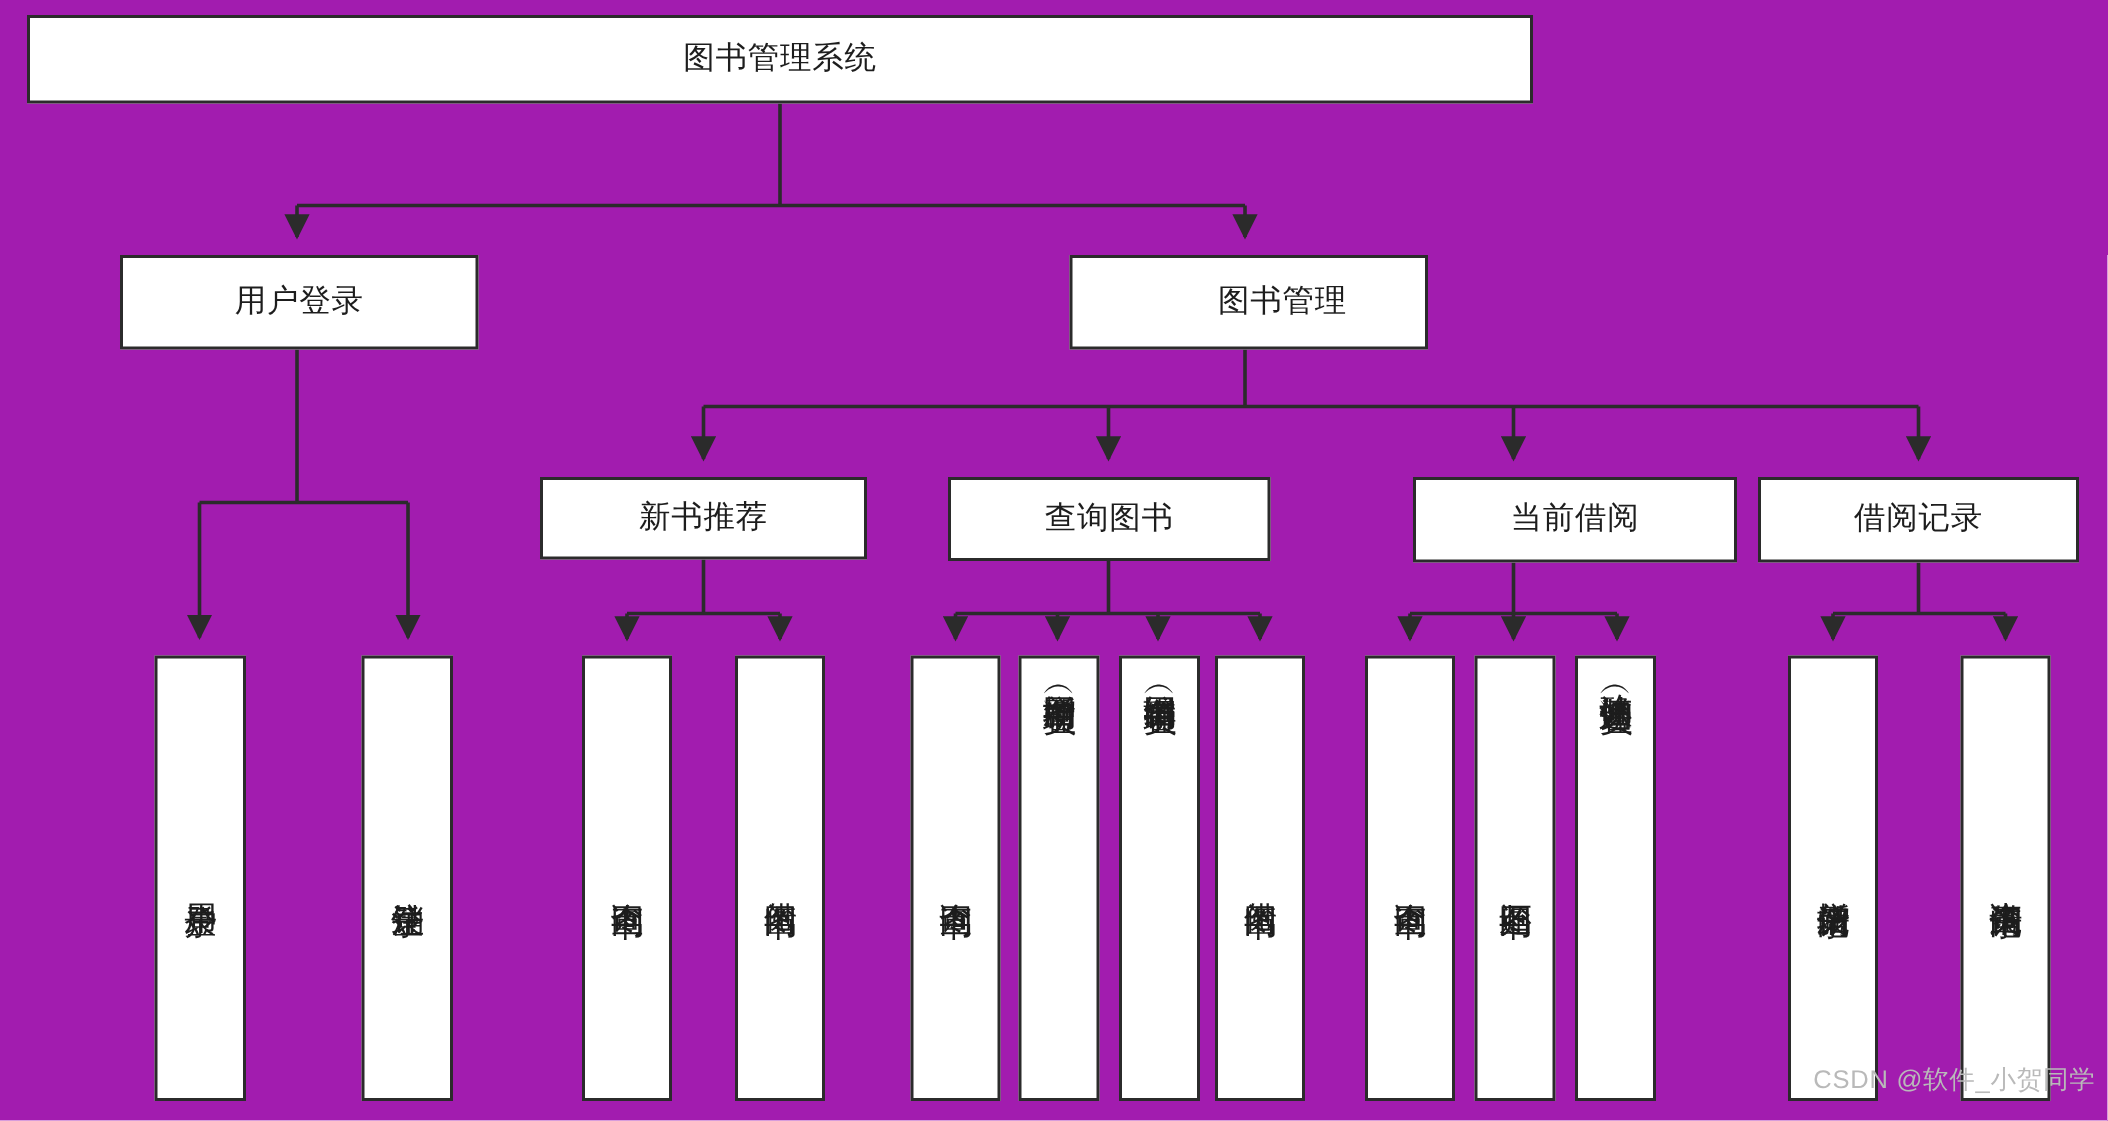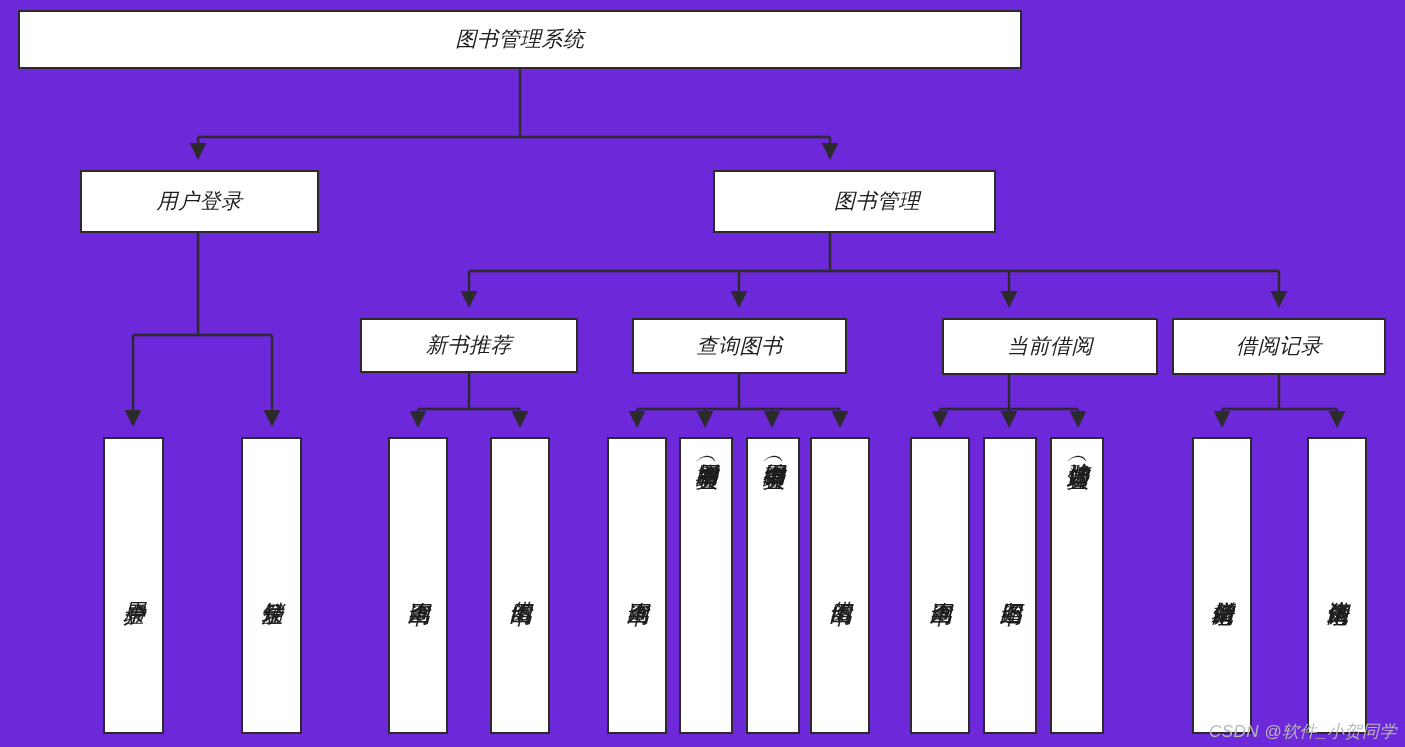--- a/index.html
+++ b/index.html
@@ -8,23 +8,22 @@
     padding: 0;
     background: #ffffff;
   }
   body {
     font-family: "Liberation Sans", "DejaVu Sans", sans-serif;
   }
   #canvas {
     position: relative;
     width: 1405px;
     height: 747px;
-    background: #6d28d9;
+    background: #a21caf;
     overflow: hidden;
-    font-style: italic;
   }
   #wires {
     position: absolute;
     left: 0;
     top: 0;
     width: 1405px;
     height: 747px;
     pointer-events: none;
   }
   .node {
@@ -62,21 +61,21 @@
     white-space: nowrap;
     display: block;
   }
   .node.leaf.center-v {
     align-items: center;
     padding-top: 0;
   }
   .watermark {
     position: absolute;
     right: 8px;
-    bottom: 4px;
+    bottom: 16px;
     font-size: 17px;
     color: #b9b9b9;
     letter-spacing: 0.5px;
     white-space: nowrap;
     user-select: none;
   }
 </style>
 </head>
 <body>
 
@@ -133,21 +132,21 @@
   </svg>
 
   <div class="node root" style="left:18px; top:10px; width:1004px; height:59px;">
     <span class="label-h">图书管理系统</span>
   </div>
 
   <div class="node" style="left:80px; top:170px; width:239px; height:63px;">
     <span class="label-h">用户登录</span>
   </div>
 
-  <div class="node" style="left:713px; top:170px; width:283px; height:63px;padding-left:45px;">
+  <div class="node" style="left:713px; top:170px; width:239px; height:63px;padding-left:45px;">
     <span class="label-h">图书管理</span>
   </div>
 
   <div class="node" style="left:360px; top:318px; width:218px; height:55px;">
     <span class="label-h">新书推荐</span>
   </div>
 
   <div class="node" style="left:632px; top:318px; width:215px; height:56px;">
     <span class="label-h">查询图书</span>
   </div>

